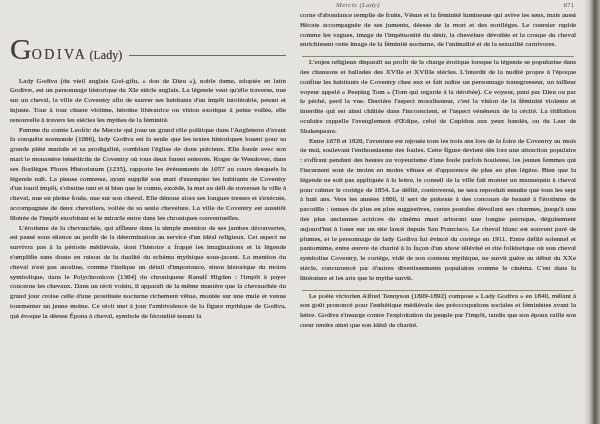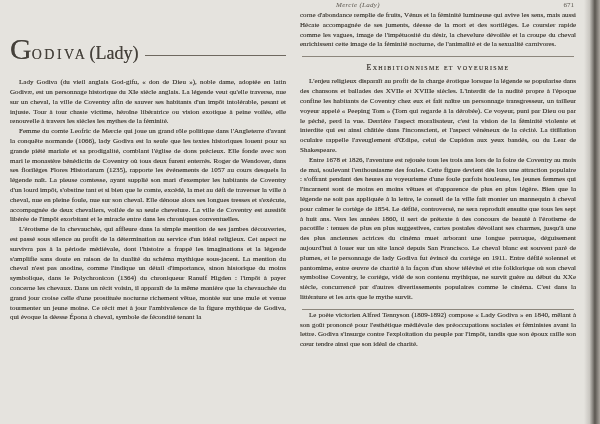--- a/index.html
+++ b/index.html
@@ -71,21 +71,21 @@
   }
   .t-init {
     font-size: 30px;
     line-height: 0.8;
   }
   .t-caps {
     font-size: 14px;
     letter-spacing: 2.5px;
   }
   .t-suffix {
-    font-size: 18px;
+    font-size: 12px;
     margin-left: 2px;
   }
   .title-rule {
     flex: 1;
     border-bottom: 1px solid #6e6density;
     border-bottom: 1px solid #6e685f;
     margin-left: 7px;
     transform: translateY(-3px);
     min-width: 30px;
   }
@@ -129,21 +129,20 @@
         <span class="title-rule"></span>
       </div>
       <p class="indent">Lady Godiva (du vieil anglais God-gifu, « don de Dieu »), noble dame, adoptée en latin Godivæ, est un personnage historique du XIe siècle anglais. La légende veut qu'elle traverse, nue sur un cheval, la ville de Coventry afin de sauver ses habitants d'un impôt intolérable, pesant et injuste. Tour à tour chaste victime, héroïne libératrice ou vision exotique à peine voilée, elle renouvelle à travers les siècles les mythes de la féminité.</p>
       <p class="indent">Femme du comte Leofric de Mercie qui joue un grand rôle politique dans l'Angleterre d'avant la conquête normande (1066), lady Godiva est la seule que les textes historiques louent pour sa grande piété mariale et sa prodigalité, comblant l'église de dons précieux. Elle fonde avec son mari le monastère bénédictin de Coventry où tous deux furent enterrés. Roger de Wendover, dans ses florilèges Flores Historiarum (1235), rapporte les événements de 1057 au cours desquels la légende naît. La pieuse comtesse, ayant supplié son mari d'exempter les habitants de Coventry d'un lourd impôt, s'obstine tant et si bien que le comte, excédé, la met au défi de traverser la ville à cheval, nue en pleine foule, nue sur son cheval. Elle dénoue alors ses longues tresses et s'exécute, accompagnée de deux chevaliers, voilée de sa seule chevelure. La ville de Coventry est aussitôt libérée de l'impôt exorbitant et le miracle entre dans les chroniques conventuelles.</p>
       <p class="indent">L'érotisme de la chevauchée, qui affleure dans la simple mention de ses jambes découvertes, est passé sous silence au profit de la détermination au service d'un idéal religieux. Cet aspect ne survivra pas à la période médiévale, dont l'histoire a frappé les imaginations et la légende s'amplifie sans doute en raison de la dualité du schéma mythique sous-jacent. La mention du cheval n'est pas anodine, comme l'indique un détail d'importance, sinon historique du moins symbolique, dans le Polychronicon (1364) du chroniqueur Ranulf Higden : l'impôt à payer concerne les chevaux. Dans un récit voisin, il apparaît de la même manière que la chevauchée du grand jour croise celle d'une prostituée nocturne richement vêtue, montée sur une mule et venue tourmenter un jeune moine. Ce récit met à jour l'ambivalence de la figure mythique de Godiva, qui évoque la déesse Épona à cheval, symbole de fécondité tenant la</p>
     </div>
 
     <div class="col col-right">
       <p class="no-indent">corne d'abondance remplie de fruits, Vénus et la féminité lumineuse qui avive les sens, mais aussi Hécate accompagnée de ses juments, déesse de la mort et des sortilèges. Le coursier rapide comme les vagues, image de l'impétuosité du désir, la chevelure dévoilée et la croupe du cheval enrichissent cette image de la féminité nocturne, de l'animalité et de la sexualité carnivores.</p>
       <div class="section-rule"></div>
-      <h2 class="section-heading">Exhibitionnisme et voyeurisme</h2>
       <p class="indent">L'enjeu religieux disparaît au profit de la charge érotique lorsque la légende se popularise dans des chansons et ballades des XVIIe et XVIIIe siècles. L'interdit de la nudité propre à l'époque confine les habitants de Coventry chez eux et fait naître un personnage transgresseur, un tailleur voyeur appelé « Peeping Tom » (Tom qui regarde à la dérobée). Ce voyeur, puni par Dieu ou par le péché, perd la vue. Derrière l'aspect moralisateur, c'est la vision de la féminité violente et interdite qui est ainsi châtiée dans l'inconscient, et l'aspect vénéneux de la cécité. La titillation oculaire rappelle l'aveuglement d'Œdipe, celui de Cupidon aux yeux bandés, ou du Lear de Shakespeare.</p>
       <p class="indent">Entre 1678 et 1826, l'aventure est rejouée tous les trois ans lors de la foire de Coventry au mois de mai, soulevant l'enthousiasme des foules. Cette figure devient dès lors une attraction populaire : s'offrant pendant des heures au voyeurisme d'une foule parfois houleuse, les jeunes femmes qui l'incarnent sont de moins en moins vêtues et d'apparence de plus en plus légère. Bien que la légende ne soit pas appliquée à la lettre, le conseil de la ville fait monter un mannequin à cheval pour calmer le cortège de 1854. Le défilé, controversé, ne sera reproduit ensuite que tous les sept à huit ans. Vers les années 1860, il sert de prétexte à des concours de beauté à l'érotisme de pacotille : tenues de plus en plus suggestives, cartes postales dévoilant ses charmes, jusqu'à une des plus anciennes actrices du cinéma muet arborant une longue perruque, déguisement aujourd'hui à louer sur un site lancé depuis San Francisco. Le cheval blanc est souvent paré de plumes, et le personnage de lady Godiva fut évincé du cortège en 1911. Entre défilé solennel et pantomime, entre œuvre de charité à la façon d'un show télévisé et rite folklorique où son cheval symbolise Coventry, le cortège, vidé de son contenu mythique, ne survit guère au début du XXe siècle, concurrencé par d'autres divertissements populaires comme le cinéma. C'est dans la littérature et les arts que le mythe survit.</p>
       <div class="section-rule"></div>
       <p class="indent">Le poète victorien Alfred Tennyson (1809-1892) compose « Lady Godiva » en 1840, mêlant à son goût prononcé pour l'esthétique médiévale des préoccupations sociales et féministes avant la lettre. Godiva s'insurge contre l'exploitation du peuple par l'impôt, tandis que son époux raille son cœur tendre ainsi que son idéal de charité.</p>
     </div>
 
   </div>
 
   <div class="book-edge"></div>
 </div>

